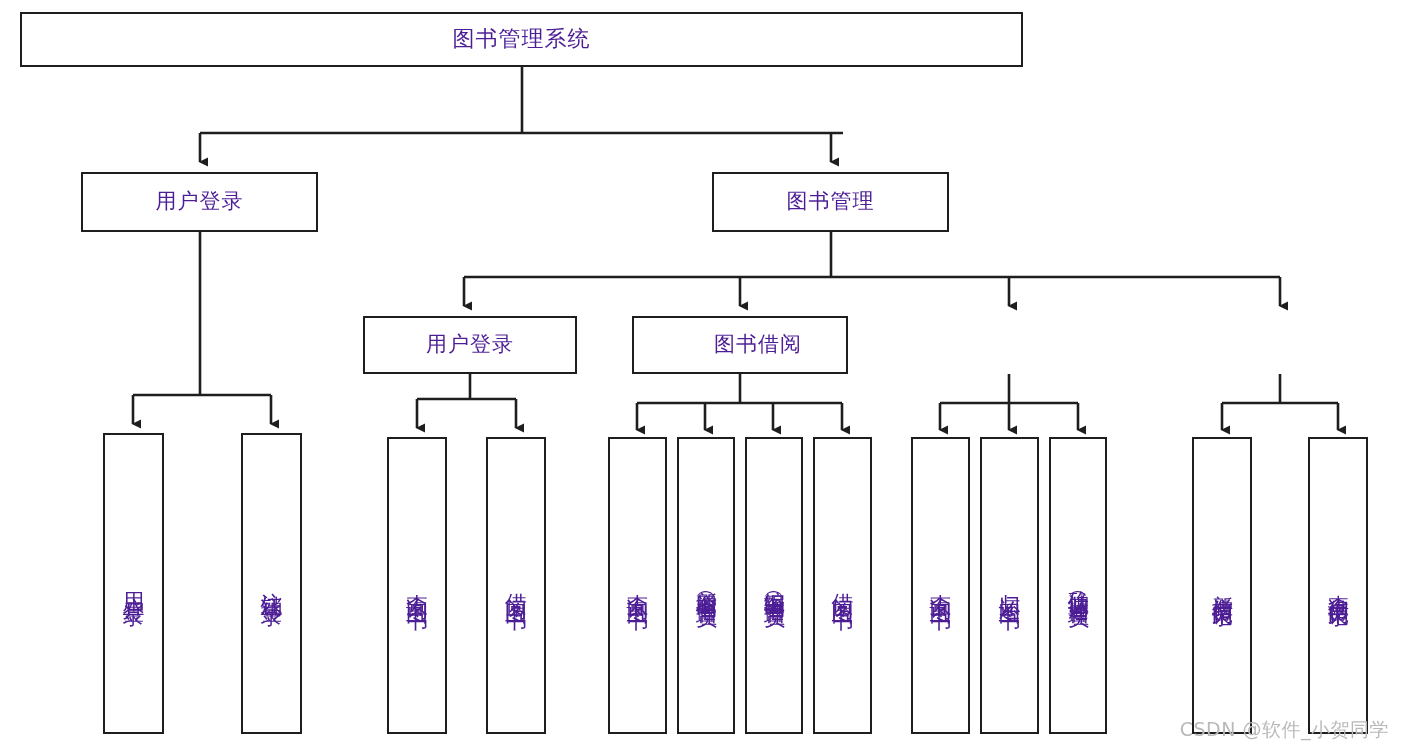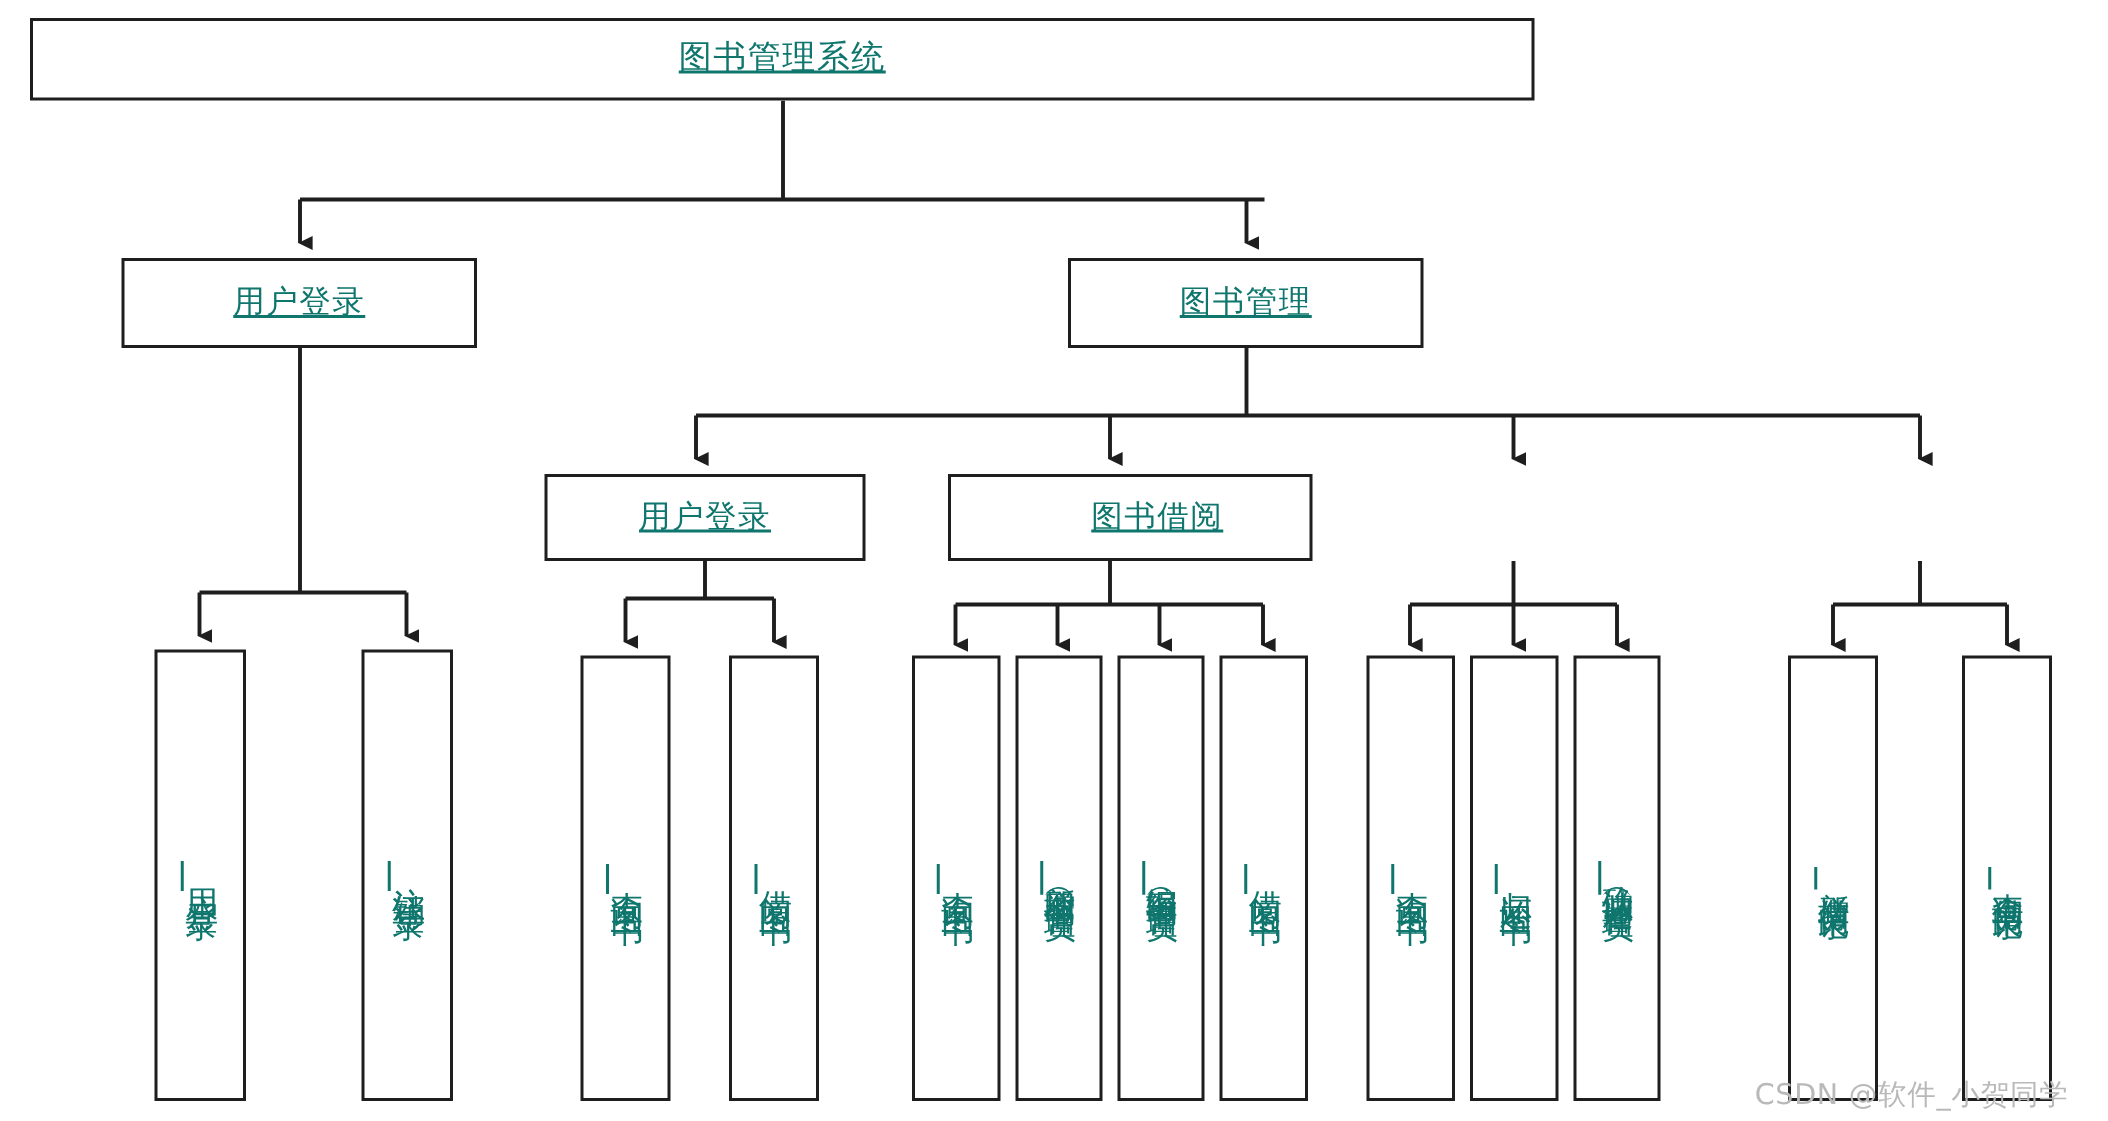--- a/index.html
+++ b/index.html
@@ -14,23 +14,22 @@
   svg#edges{position:absolute;left:0;top:0;width:1405px;height:747px;}
 
   .node{
     position:absolute;
     box-sizing:border-box;
     border:2px solid #1e1e1e;
     background:#ffffff;
     display:flex;
     align-items:center;
     justify-content:center;
-    color:#0f766e;
+    color:#4c1d95;
     z-index:2;
-    text-decoration:underline;
   }
   .node .lbl{
     display:block;
     text-align:center;
     line-height:1.12;
   }
   
   .h-node .lbl{font-size:21px;letter-spacing:1px;white-space:nowrap;}
   #n-root .lbl{font-size:22px;}
   
@@ -40,21 +39,21 @@
     text-orientation:upright;
     font-size:22px;
     letter-spacing:5px;
     line-height:1.0;
     white-space:nowrap;
   }
   .v-node.tight .lbl{font-size:21px;letter-spacing:2.5px;}
 
   #watermark{
     position:absolute;
-    right:26px;bottom:4px;
+    right:16px;bottom:4px;
     font-size:19px;
     color:#b9b9b9;
     letter-spacing:.5px;
     white-space:nowrap;
     z-index:5;
     font-family:"DejaVu Sans","Liberation Sans",sans-serif;
   }
 </style>
 </head>
 <body>
@@ -120,21 +119,21 @@
   </div>
 
   <div class="node h-node" style="left:712px;top:172px;width:237px;height:60px;align-items:center;">
     <span class="lbl">图书管理</span>
   </div>
 
   <div class="node h-node" style="left:363px;top:316px;width:214px;height:58px;">
     <span class="lbl">用户登录</span>
   </div>
 
-  <div class="node h-node" style="left:632px;top:316px;width:243px;height:58px;padding-left:36px;">
+  <div class="node h-node" style="left:632px;top:316px;width:216px;height:58px;padding-left:36px;">
     <span class="lbl">图书借阅</span>
   </div>
 
 
 
   <div class="node v-node" style="left:103px;top:433px;width:61px;height:301px;">
     <span class="lbl">用户登录</span>
   </div>
   <div class="node v-node" style="left:241px;top:433px;width:61px;height:301px;">
     <span class="lbl">注销登录</span>

